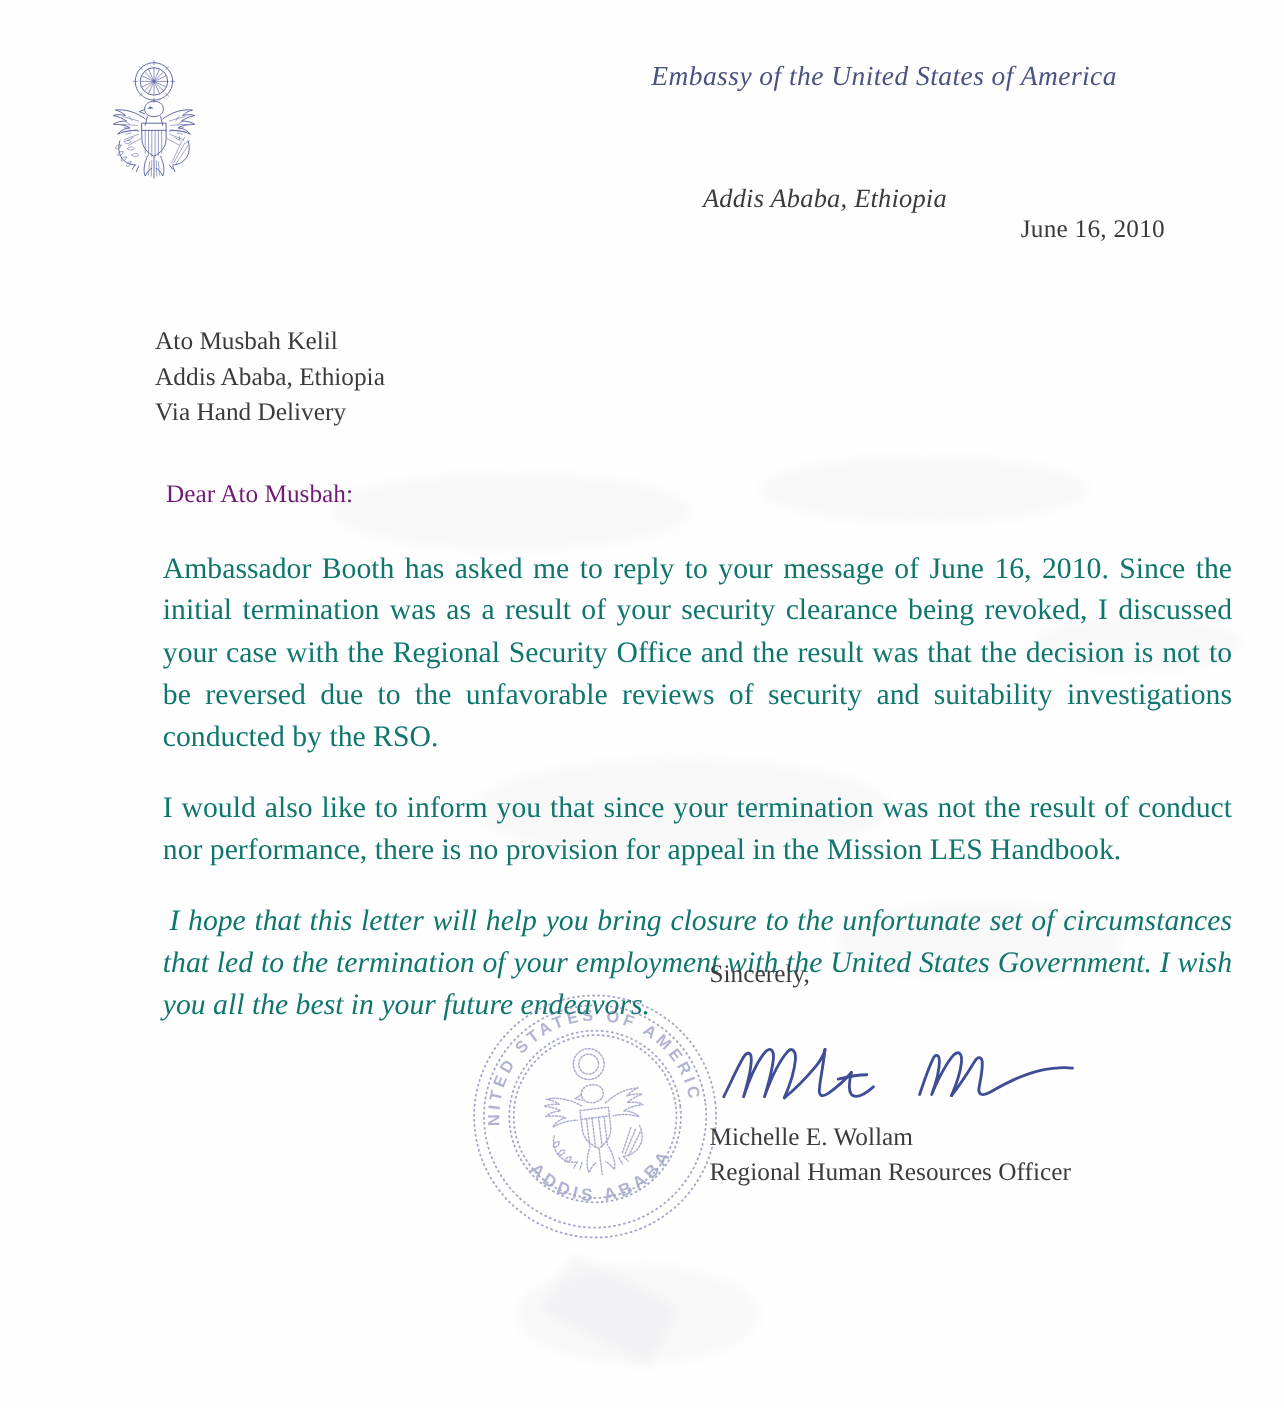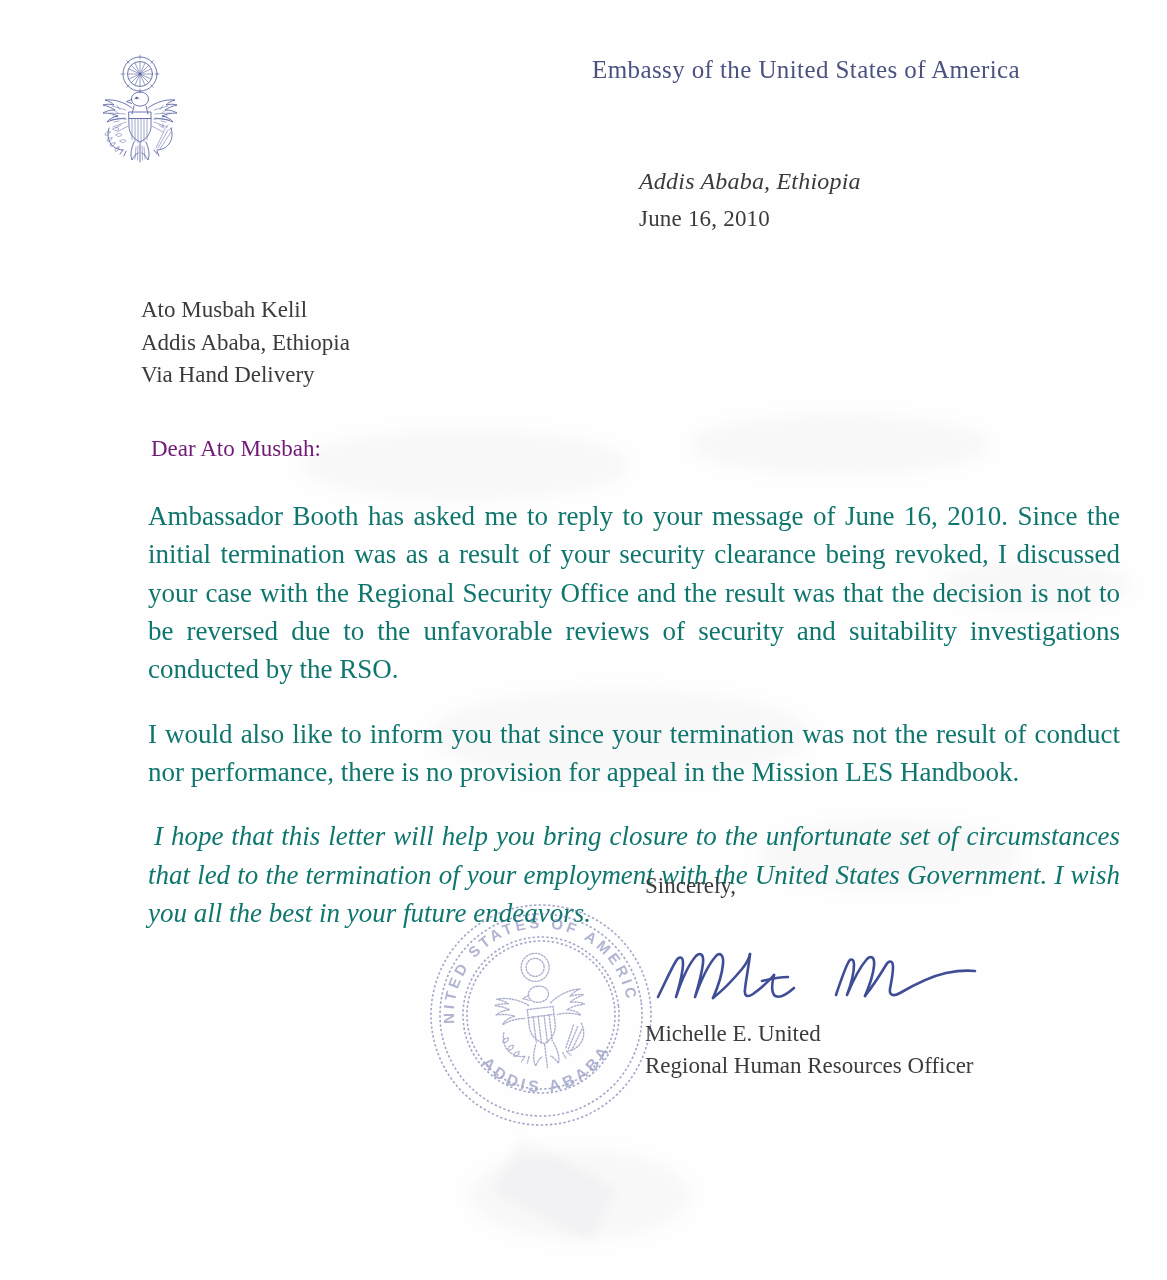--- a/index.html
+++ b/index.html
@@ -38,44 +38,46 @@
     left: 76px;
     top: 52px;
     width: 128px;
     height: 130px;
   }
   .embassy-title {
     position: absolute;
     left: 592px;
     top: 56px;
     width: 520px;
+    font-style: italic;
     font-size: 25px;
     letter-spacing: 0.4px;
     color: #4a5280;
     white-space: nowrap;
   }
 
   
   .dateline {
     position: absolute;
     left: 639px;
     top: 168px;
     width: 420px;
   }
   .dateline .place {
     font-style: italic;
     font-size: 24px;
     color: #3b3b3b;
     letter-spacing: 0.2px;
   }
   .dateline .date {
-    margin-top: 11px;
+    margin-top: 0;
     font-size: 23px;
     color: #3b3b3b;
     letter-spacing: 0.2px;
+    text-align: right;
   }
 
   
   .addressee {
     position: absolute;
     left: 141px;
     top: 294px;
     width: 520px;
     font-size: 23px;
     line-height: 1.42;
@@ -269,21 +271,21 @@
         <path d="M124 50 C122 58 121 66 124 70 C128 74 136 70 144 63"></path>
         <path d="M186 70 C190 58 194 46 198 38 C200 33 204 33 204 40 C204 50 200 62 197 70
                  C202 58 210 42 217 34 C221 30 225 32 224 41 C223 52 218 64 215 71"></path>
         <path d="M215 71 C222 62 230 50 236 40 C239 35 243 35 243 42 C243 50 241 58 240 64
                  C239 70 243 72 250 68 C262 61 278 52 296 48 C306 46 316 45 325 46"></path>
       </g>
     </svg>
   </div>
 
   <div class="signer">
-    <div>Michelle E. United</div>
+    <div>Michelle E. Wollam</div>
     <div>Regional Human Resources Officer</div>
   </div>
 
   <div class="emboss-stamp">
     <svg viewBox="0 0 234 234" width="234" height="234" aria-hidden="true">
       <defs>
         <path id="arcTop" d="M30 117 a87 87 0 0 1 174 0"></path>
         <path id="arcBot" d="M40 117 a77 77 0 0 0 154 0"></path>
       </defs>
       <g fill="none" stroke="#6a72a8" stroke-width="1.6" stroke-dasharray="2.4 2.2">

